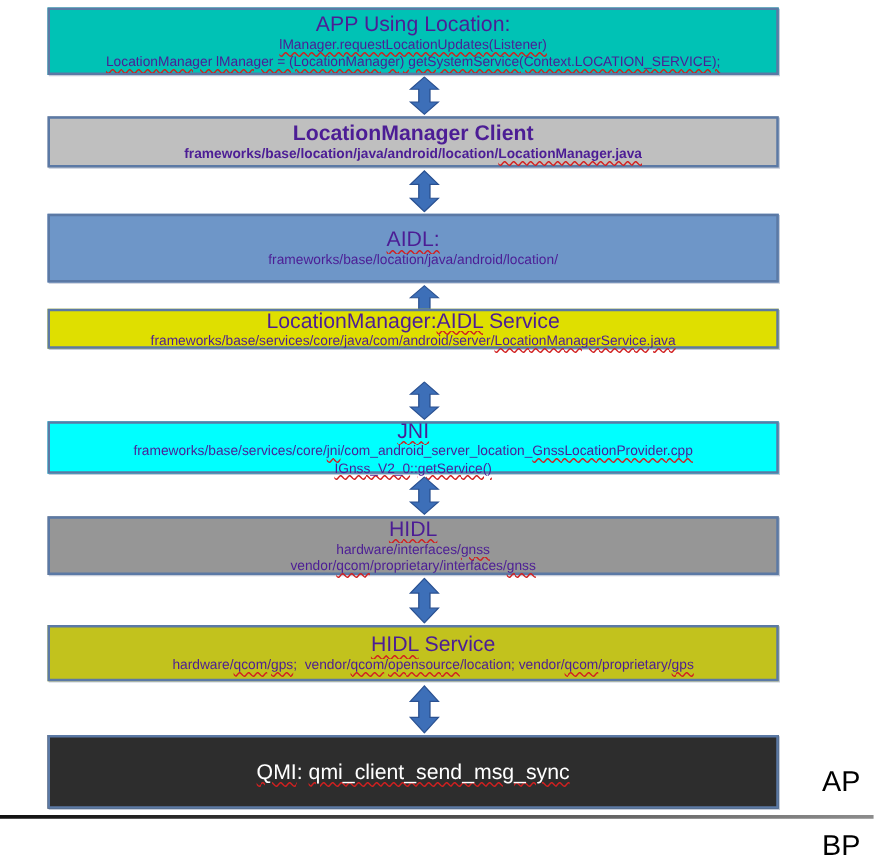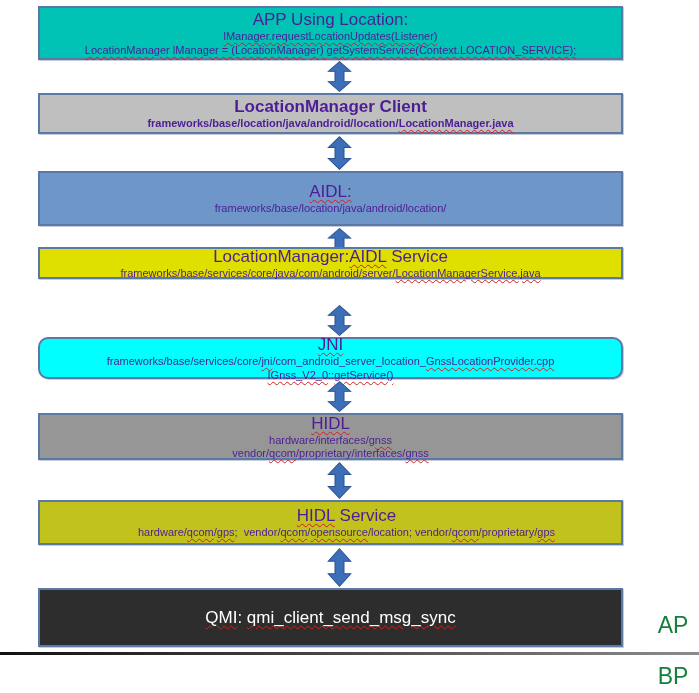--- a/index.html
+++ b/index.html
@@ -72,21 +72,21 @@
   .a4 { top: 305px; height: 31px; }
   .a5 { top: 381px; height: 31px; }
   .a6 { top: 462px; height: 37px; }
   .a7 { top: 548px; height: 39px; }
   .side-label {
     position: absolute;
     left: 650px;
     width: 46px;
     font-size: 23px;
     line-height: 27px;
-    color: #15803d;
+    color: #000000;
     text-align: center;
   }
   .ap { top: 612px; }
   .bp { top: 663px; }
   .divider {
     position: absolute;
     left: 0;
     top: 652px;
     width: 699px;
     height: 3px;
@@ -128,21 +128,21 @@
 
   <div class="box b4" style="background-color: rgb(223, 223, 0);">
     <div class="box-title"><span>LocationManager:</span><span class="sq">AIDL</span><span> Service</span></div>
     <div class="box-line"><span>frameworks/base/services/core/java/com/android/server/</span><span class="sq">LocationManagerService.java</span></div>
   </div>
 
   <svg class="arrow a4" viewBox="0 0 24 40" preserveAspectRatio="none">
       <polygon points="12,0.8 22.8,13.5 16.3,13.5 16.3,26.5 22.8,26.5 12,39.2 1.2,26.5 7.7,26.5 7.7,13.5 1.2,13.5"></polygon>
     </svg>
 
-  <div class="box b5" style="background-color: rgb(0, 255, 255); border-radius: 10px;">
+  <div class="box b5" style="background-color: rgb(0, 255, 255);">
     <div class="box-title"><span class="sq">JNI</span></div>
     <div class="box-line"><span>frameworks/base/services/core/</span><span class="sq">jni</span><span>/com_android_server_location_</span><span class="sq">GnssLocationProvider.cpp</span></div>
     <div class="box-line"><span class="sq">IGnss_V2_0</span><span>::</span><span class="sq">getService()</span></div>
   </div>
 
   <svg class="arrow a5" viewBox="0 0 24 40" preserveAspectRatio="none">
       <polygon points="12,0.8 22.8,13.5 16.3,13.5 16.3,26.5 22.8,26.5 12,39.2 1.2,26.5 7.7,26.5 7.7,13.5 1.2,13.5"></polygon>
     </svg>
 
   <div class="box b6" style="background-color: rgb(150, 150, 150);">

